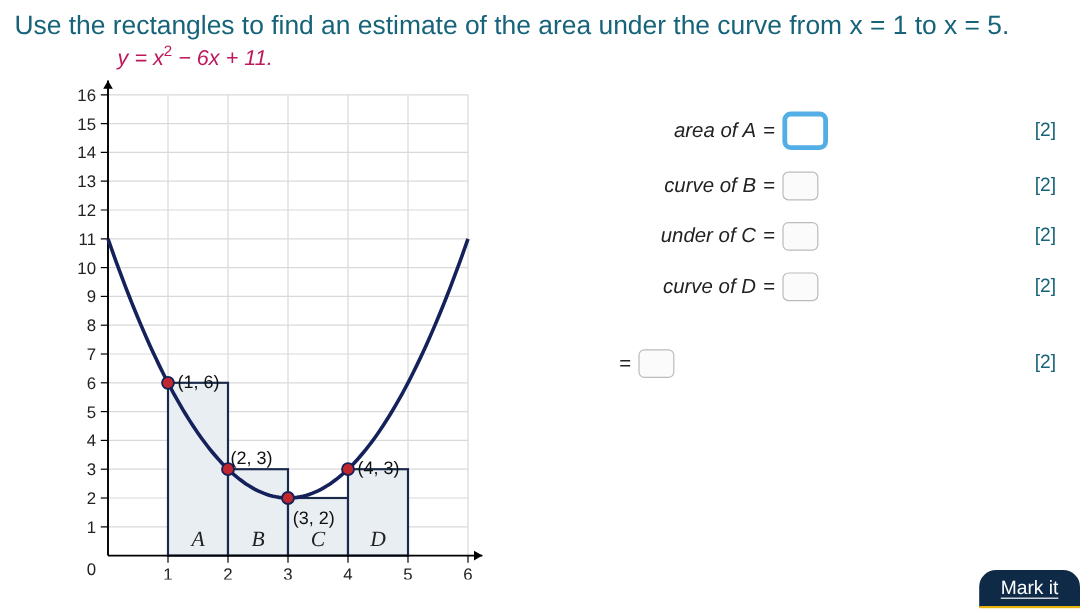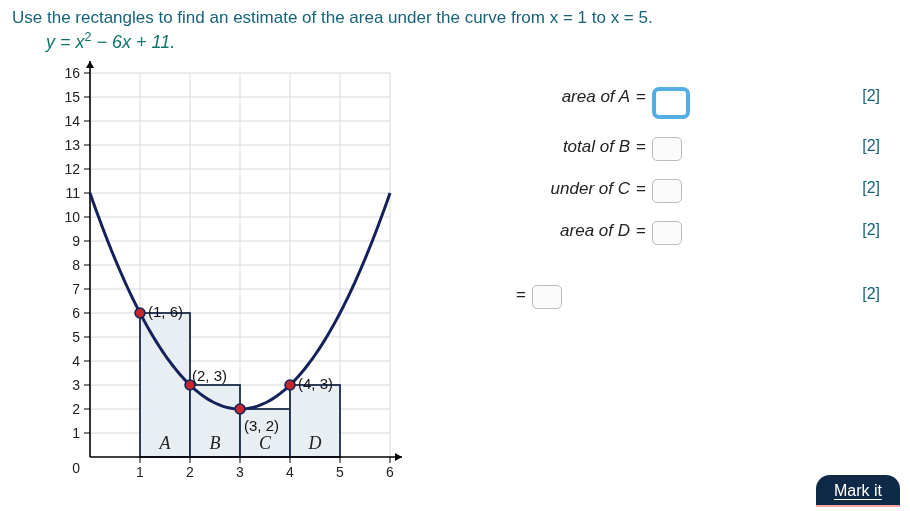--- a/index.html
+++ b/index.html
@@ -8,46 +8,46 @@
     font-family: Verdana, Geneva, sans-serif;
     font-size: 15px;
     color: #333;
     width: 910px;
     height: 511px;
     position: relative;
     background: #fff;
   }
   .prompt {
     color: #16637a;
-    font-size: 17px;
+    font-size: 22px;
     padding: 8px 12px 2px 12px;
   }
   .equation {
     font-style: italic;
     font-size: 18px;
-    padding-left: 46px;
-    color: #0f766e;
+    padding-left: 98px;
+    color: #be185d;
     margin-bottom: 4px;
   }
   .equation .sup { font-size: 0.7em; vertical-align: super; font-style: normal;}
   .content {
     display: flex;
     align-items: flex-start;
   }
   .graph {
     margin-left: 30px;
     flex: 0 0 auto;
   }
   .answers {
     flex: 1;
     padding: 30px 30px 0 100px;
   }
   .answer-row {
     display: flex;
-    align-items: flex-start;
+    align-items: center;
     margin-bottom: 18px;
     font-size: 17px;
     font-style: italic;
     color: #222;
   }
   .answer-row .lbl { width: 120px; text-align: right; white-space: nowrap; }
   .answer-row .eq { margin: 0 6px; font-style: normal;}
   .answer-row .gap { flex: 1; }
   .answer-row .marks {
     color: #16637a;
@@ -74,21 +74,21 @@
   .markit {
     position: absolute;
     right: 10px;
     bottom: 4px;
     background: #0e2a47;
     color: #fff;
     border-radius: 14px 14px 0 0;
     padding: 7px 18px 5px 18px;
     font-size: 16px;
     cursor: pointer;
-    border-bottom: 2px solid #fca5a5;
+    border-bottom: 2px solid #eab308;
     text-decoration: underline;
     text-underline-offset: 3px;
   }
 </style>
 </head>
 <body>
 
 <div class="prompt">
   <span>Use the rectangles to find an estimate of the area under the curve from x = 1 to x = 5.</span>
 </div>
@@ -195,35 +195,35 @@
 
   <div class="answers">
     <div class="answer-row">
       <span class="lbl">area of A</span>
       <span class="eq">=</span>
       <span class="inputbox active"></span>
       <span class="gap"></span>
       <span class="marks">[2]</span>
     </div>
     <div class="answer-row">
-      <span class="lbl">total of B</span>
+      <span class="lbl">curve of B</span>
       <span class="eq">=</span>
       <span class="inputbox"></span>
       <span class="gap"></span>
       <span class="marks">[2]</span>
     </div>
     <div class="answer-row">
       <span class="lbl">under of C</span>
       <span class="eq">=</span>
       <span class="inputbox"></span>
       <span class="gap"></span>
       <span class="marks">[2]</span>
     </div>
     <div class="answer-row">
-      <span class="lbl">area of D</span>
+      <span class="lbl">curve of D</span>
       <span class="eq">=</span>
       <span class="inputbox"></span>
       <span class="gap"></span>
       <span class="marks">[2]</span>
     </div>
     <div class="spacer"></div>
     <div class="answer-row">
       <span class="eq">=</span>
       <span class="inputbox"></span>
       <span class="gap"></span>

